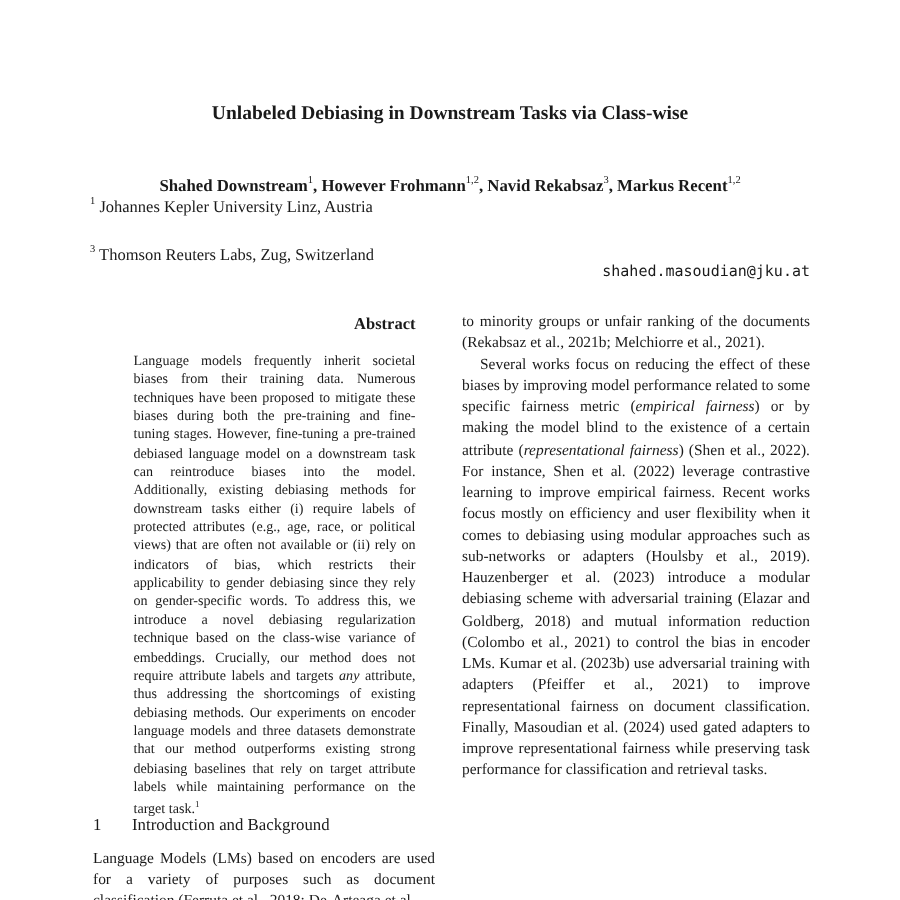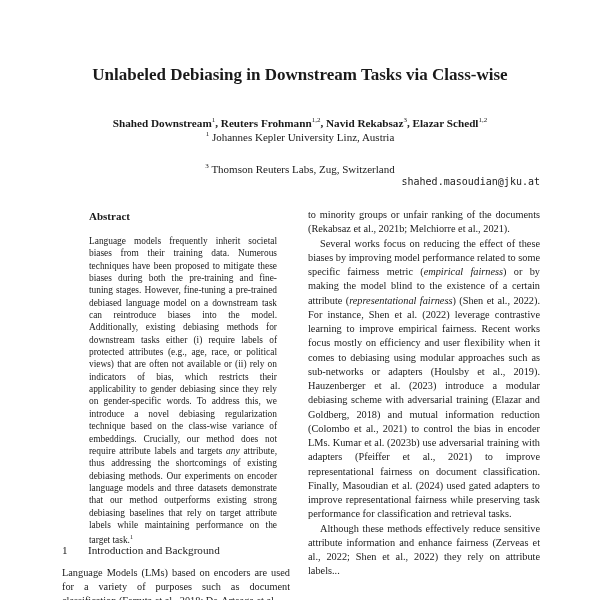--- a/index.html
+++ b/index.html
@@ -1,27 +1,27 @@
 <!DOCTYPE html>
 <html><head>
 <meta charset="utf-8">
 <style>
   html, body { margin:0; padding:0; background:#ffffff; }
   body { width:600px; height:600px; overflow:hidden; position:relative;
          font-family:"Liberation Serif", "DejaVu Serif", serif; color:#1a1a1a; }
   .page { position:absolute; left:0; top:0; width:600px; height:600px; background:#fff; }
   .title { position:absolute; left:60px; width:480px; top:66px; text-align:center;
-           font-weight:bold; font-size:17px; line-height:18px; }
+           font-weight:bold; font-size:13px; line-height:18px; }
   .authors { position:absolute; left:40px; width:520px; top:113px; text-align:center;
              font-weight:bold; font-size:11.2px; line-height:14px; white-space:nowrap; }
   .authors sup, .aff sup { font-size:7px; font-weight:normal; vertical-align:5px; }
-  .aff { position:absolute; left:60px; width:480px; text-align:center; font-size:11px; line-height:14px; }
+  .aff { position:absolute; left:60px; width:480px; text-align:left; font-size:11px; line-height:14px; }
   .email { position:absolute; left:60px; width:480px; top:175px; text-align:right;
            font-family:"DejaVu Sans Mono","Liberation Mono", monospace; font-size:10px; line-height:14px; }
-  .abs-head { position:absolute; left:89px; width:188px; top:210px; text-align:left;
+  .abs-head { position:absolute; left:89px; width:188px; top:210px; text-align:right;
               font-weight:bold; font-size:11px; }
   .abstract { position:absolute; left:89px; width:188px; top:235px; font-size:9.4px; line-height:12.35px;
               text-align:justify; hyphens:manual; }
   .abstract sup { font-size:6px; vertical-align:4px; }
   .sec-head { position:absolute; left:62px; top:544px; font-weight:normal; font-size:11.2px; }
   .sec-head .num { display:inline-block; width:26px; }
   .intro-left { position:absolute; left:62px; width:228px; top:566px; font-size:10.3px; line-height:14.2px;
                 text-align:justify; }
   .col-right { position:absolute; left:308px; width:232px; top:208px; font-size:10.3px; line-height:14.25px;
                text-align:justify; }
@@ -34,23 +34,23 @@
 <body>
 
 <div class="page">
 
   <div class="title">
     <div>Unlabeled Debiasing in Downstream Tasks via Class-wise</div>
   </div>
 
   <div class="authors">
     <span>Shahed Downstream</span><sup>1</sup>,
-    <span>Reuters Frohmann</span><sup>1,2</sup>,
+    <span>However Frohmann</span><sup>1,2</sup>,
     <span>Navid Rekabsaz</span><sup>3</sup>,
-    <span>Elazar Schedl</span><sup>1,2</sup>
+    <span>Markus Recent</span><sup>1,2</sup>
   </div>
 
   <div class="aff" style="top:127px;">
     <sup>1</sup>
     <span>Johannes Kepler University Linz, Austria</span>
   </div>
   <div class="aff" style="top:159px;">
     <sup>3</sup>
     <span>Thomson Reuters Labs, Zug, Switzerland</span>
   </div>
@@ -61,16 +61,15 @@
   <div class="abstract"><span>Language models frequently inherit societal biases from their training data. Numerous techniques have been proposed to mitigate these biases during both the pre-training and fine-tuning stages. However, fine-tuning a pre-trained debiased language model on a downstream task can reintroduce biases into the model. Additionally, existing debiasing methods for downstream tasks either (i) require labels of protected attributes (e.g., age, race, or political views) that are often not available or (ii) rely on indicators of bias, which restricts their applicability to gender debiasing since they rely on gender-specific words. To address this, we introduce a novel debiasing regularization technique based on the class-wise variance of embeddings. Crucially, our method does not require attribute labels and targets </span><em>any</em><span> attribute, thus addressing the shortcomings of existing debiasing methods. Our experiments on encoder language models and three datasets demonstrate that our method outperforms existing strong debiasing baselines that rely on target attribute labels while maintaining performance on the target task.</span><sup>1</sup></div>
 
   <div class="sec-head">
     <span class="num">1</span><span>Introduction and Background</span>
   </div>
   <div class="intro-left">Language Models (LMs) based on encoders are used for a variety of purposes such as document classification (Ferruta et al., 2018; De-Arteaga et al.,</div>
 
   <div class="col-right">
     <p>to minority groups or unfair ranking of the documents (Rekabsaz et al., 2021b; Melchiorre et al., 2021).</p>
     <p class="indent"><span>Several works focus on reducing the effect of these biases by improving model performance related to some specific fairness metric (</span><em>empirical fairness</em><span>) or by making the model blind to the existence of a certain attribute (</span><em>representational fairness</em><span>) (Shen et al., 2022). For instance, Shen et al. (2022) leverage contrastive learning to improve empirical fairness. Recent works focus mostly on efficiency and user flexibility when it comes to debiasing using modular approaches such as sub-networks or adapters (Houlsby et al., 2019). Hauzenberger et al. (2023) introduce a modular debiasing scheme with adversarial training (Elazar and Goldberg, 2018) and mutual information reduction (Colombo et al., 2021) to control the bias in encoder LMs. Kumar et al. (2023b) use adversarial training with adapters (Pfeiffer et al., 2021) to improve representational fairness on document classification. Finally, Masoudian et al. (2024) used gated adapters to improve representational fairness while preserving task performance for classification and retrieval tasks.</span></p>
-    <p class="indent">Although these methods effectively reduce sensitive attribute information and enhance fairness (Zerveas et al., 2022; Shen et al., 2022) they rely on attribute labels...</p>
   </div>
 
 </div>
 
 </body></html>

